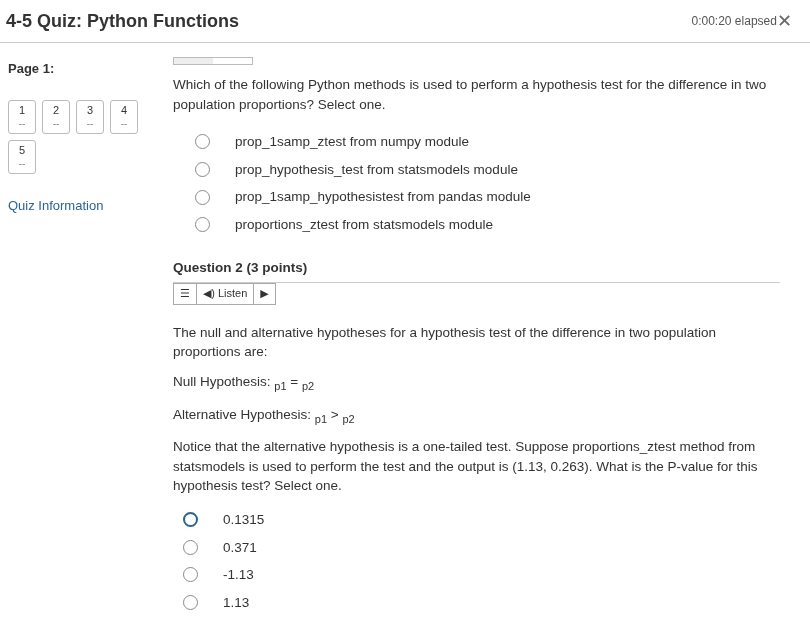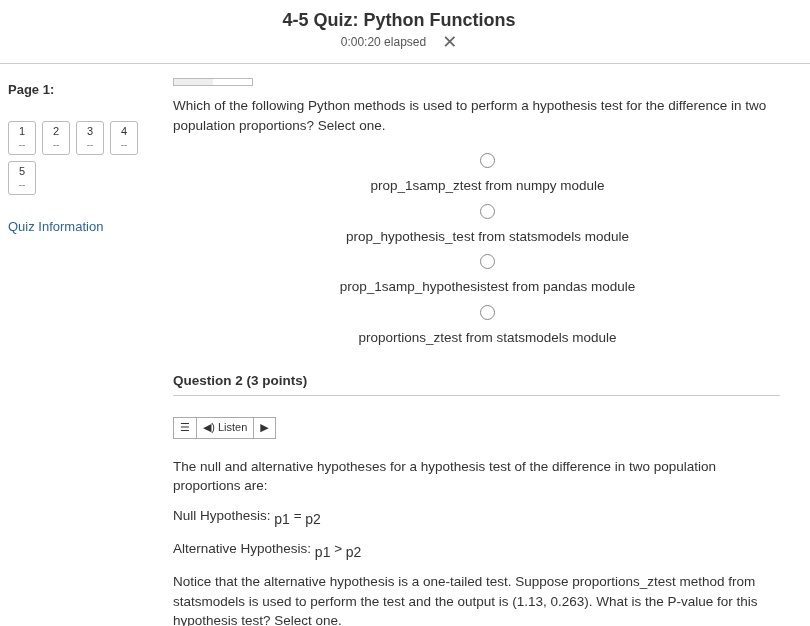--- a/index.html
+++ b/index.html
@@ -11,24 +11,23 @@
   height: 626px;
   overflow: hidden;
   font-size: 13px;
 }
 .header {
   display: flex;
   justify-content: space-between;
   align-items: center;
   padding: 10px 18px 10px 6px;
   border-bottom: 1px solid #ccc;
-  flex-direction: column;
 }
 .title { font-size: 18px; font-weight: 600; color: #333; }
-.elapsed-wrap { display: flex; align-items: center; gap: 16px; font-size: 12px; color: #555; }
+.elapsed-wrap { display: flex; align-items: center; font-size: 12px; color: #555; }
 .close-x { font-size: 18px; color: #666; cursor: pointer; font-weight: 300;}
 .body { display: flex; height: calc(100% - 42px); }
 .sidebar {
   width: 155px;
   padding: 18px 8px 8px 8px;
   flex-shrink: 0;
 }
 .page-label { font-size: 13px; font-weight: 600; margin-bottom: 24px; }
 .qgrid { display: flex; flex-wrap: wrap; gap: 6px; margin-bottom: 24px; }
 .qbox {
@@ -52,44 +51,44 @@
 }
 .page-indicator {
   width: 80px; height: 8px;
   border: 1px solid #bbb;
   margin-bottom: 10px;
   background: linear-gradient(to right,#eee 0%,#eee 50%,#fff 50%,#fff 100%);
 }
 .qtext { margin-bottom: 14px; font-weight:500; }
 .options { margin: 0 0 20px 22px; }
 .option-row {
-  display: flex; align-items: center; gap: 8px;
-  padding: 4px 0; cursor: pointer; flex-direction: column;
+  display: flex; align-items: center; gap: 25px;
+  padding: 4px 0; cursor: pointer;
 }
 .radio {
   width: 15px; height: 15px;
   border: 1.5px solid #888;
   border-radius: 50%;
   flex-shrink:0;
 }
 .radio.sel { border: 2.5px solid #2a6496; }
-.qheader { font-weight: 600; margin: 6px 0 21px 0; border-bottom:1px solid #ccc; padding-bottom:4px;}
+.qheader { font-weight: 600; margin: 6px 0 0 0; border-bottom:1px solid #ccc; padding-bottom:4px;}
 .listen-bar {
   display:inline-flex; align-items:center;
   border:1px solid #aaa; font-size:11px;
   margin-bottom:10px;
 }
 .listen-bar > div {
   padding: 2px 6px;
   border-right:1px solid #aaa;
   display:flex; align-items:center; gap:3px;
 }
 .listen-bar > div:last-child { border-right:none; }
 .para { margin: 8px 0 10px 0; }
-.sup { font-size: 14px; vertical-align: sub; }
+.sup { font-size: 11px; vertical-align: sub; }
 .options2 { margin: 10px 0 16px 10px; }
 </style>
 </head>
 <body>
 
 <div class="header">
   <div class="title">4-5 Quiz: Python Functions</div>
   <div class="elapsed-wrap">
     <span>0:00:20 elapsed</span>
     <span class="close-x">✕</span>
@@ -163,20 +162,24 @@
       <span class="sup">p1</span><span> = </span><span class="sup">p2</span>
     </div>
     <div class="para">
       <span>Alternative Hypothesis:</span>
       <span class="sup">p1</span><span> &gt; </span><span class="sup">p2</span>
     </div>
     <div class="para">Notice that the alternative hypothesis is a one-tailed test. Suppose proportions_ztest method from statsmodels is used to perform the test and the output is (1.13, 0.263). What is the P-value for this hypothesis test? Select one.</div>
 
     <div class="options2">
       <div class="option-row">
+          <span class="radio sel"></span>
+          <span>0.1315</span>
+        </div>
+      <div class="option-row">
           <span class="radio"></span>
           <span>0.371</span>
         </div>
       <div class="option-row">
           <span class="radio"></span>
           <span>-1.13</span>
         </div>
       <div class="option-row">
           <span class="radio"></span>
           <span>1.13</span>

